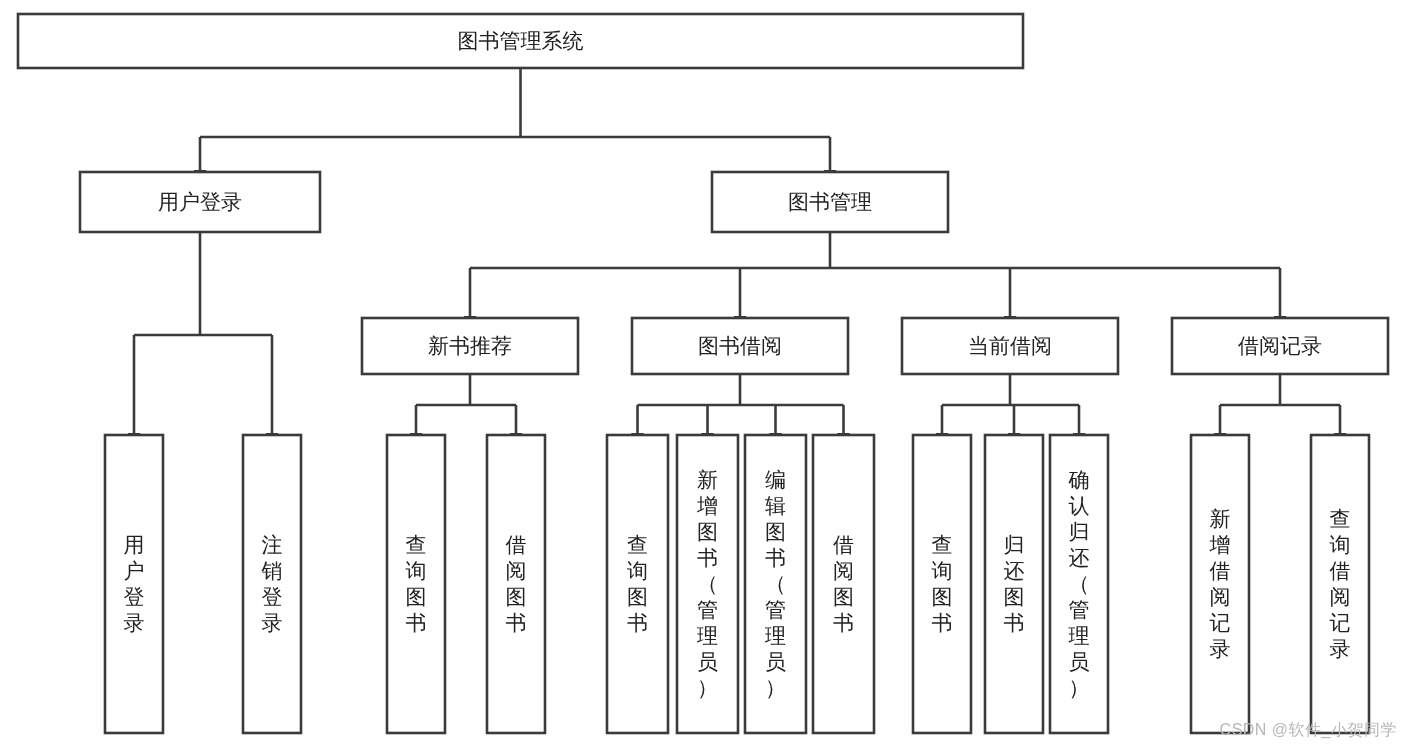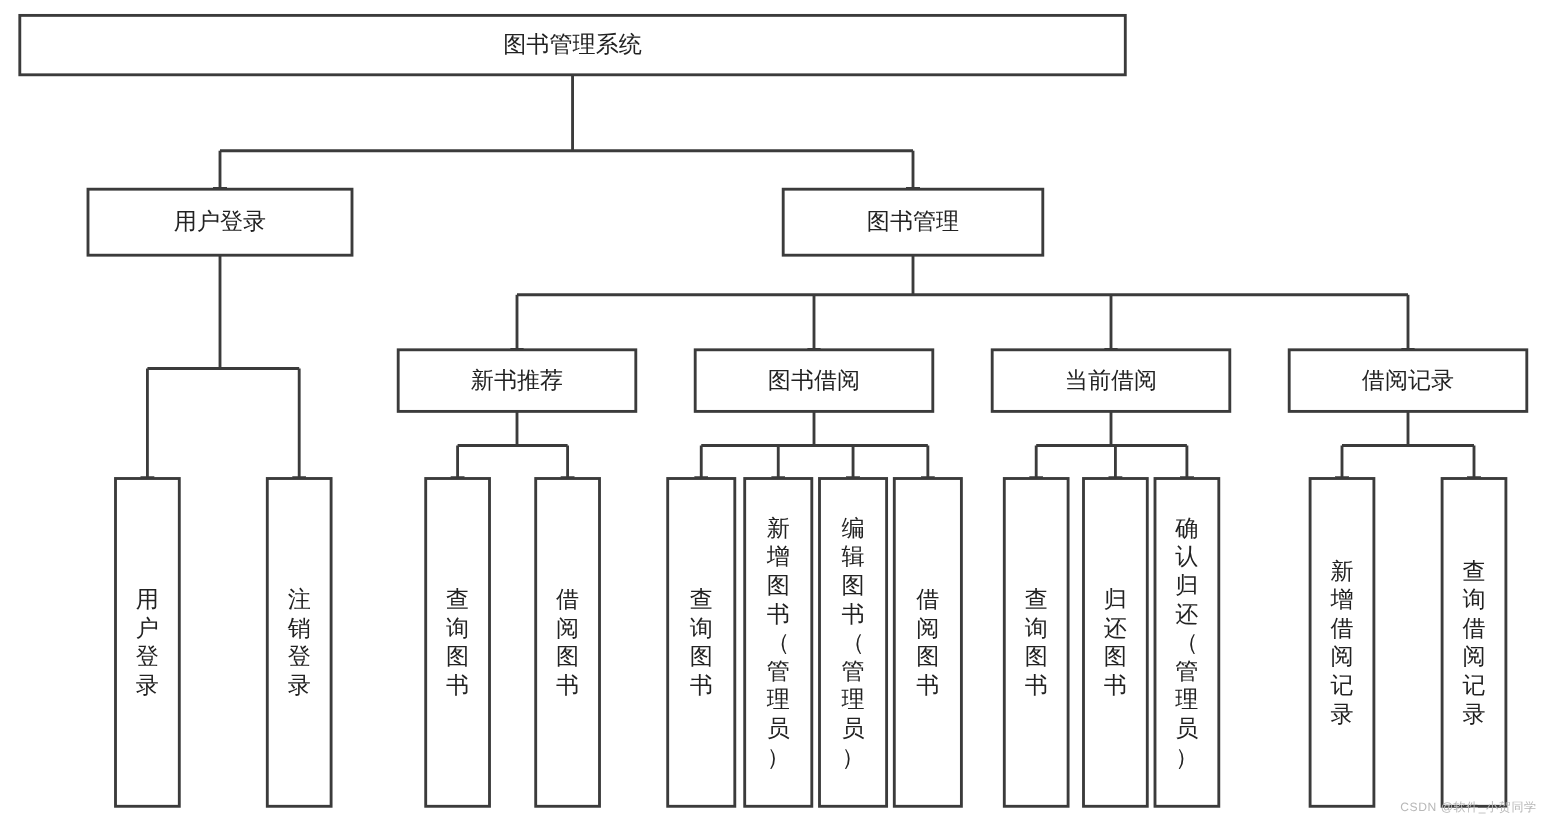--- a/index.html
+++ b/index.html
@@ -53,21 +53,21 @@
     font-family: "Liberation Sans", "DejaVu Sans", sans-serif;
     font-size: 21px;
     fill: #222222;
     text-anchor: middle;
   }
   .watermark-text {
     position: absolute;
     right: 8px;
     bottom: 6px;
     font-family: "Liberation Sans", "DejaVu Sans", sans-serif;
-    font-size: 11px;
+    font-size: 16px;
     color: #b8b8b8;
     letter-spacing: 0.5px;
     white-space: nowrap;
     pointer-events: none;
   }
 </style>
 </head>
 <body>
 
 <div id="diagram-root">

